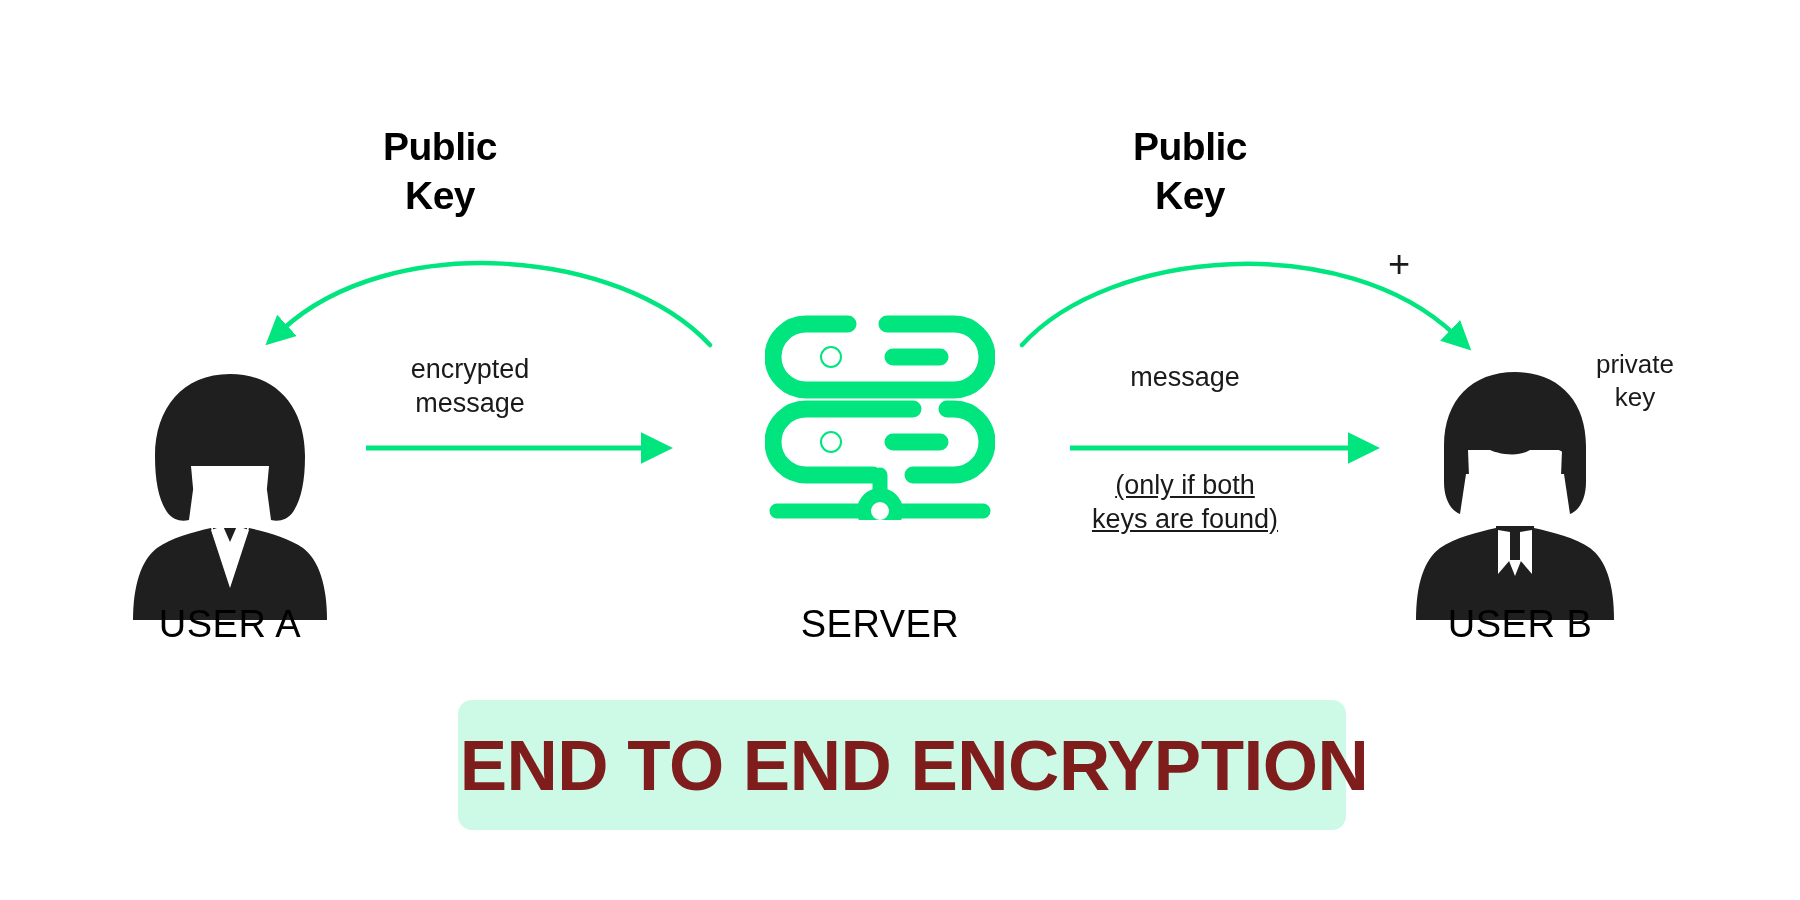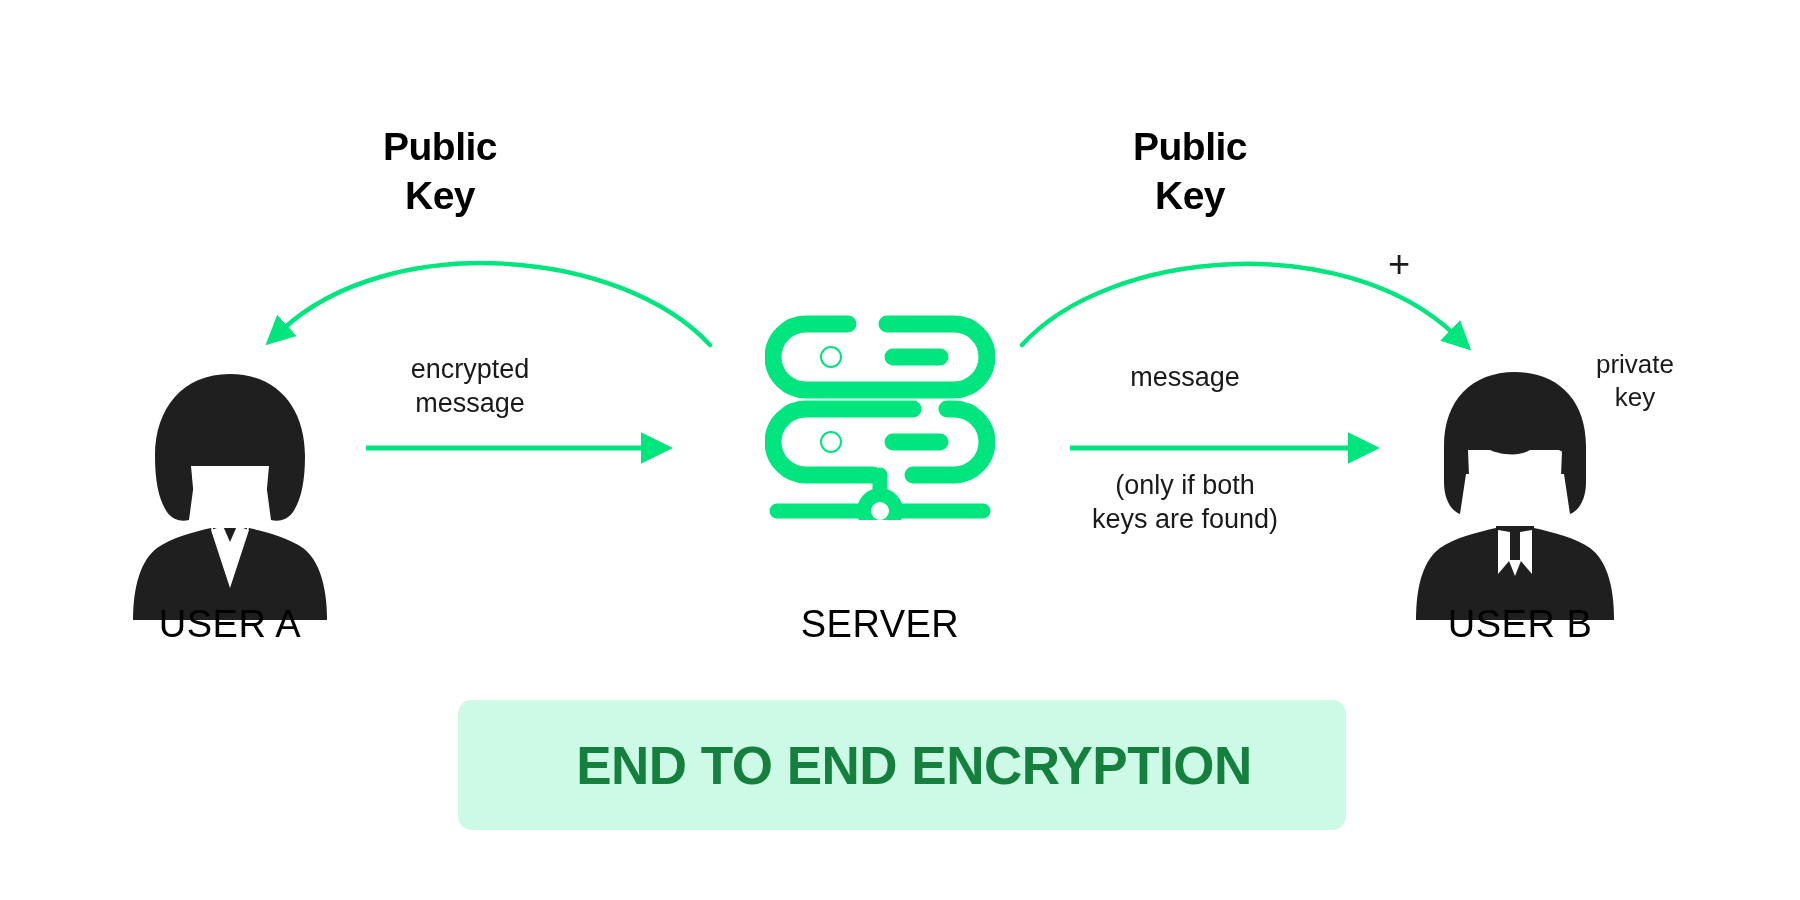--- a/index.html
+++ b/index.html
@@ -39,21 +39,21 @@
   
   .flow-label {
     font-size: 27px;
     line-height: 1.26;
     text-align: center;
     color: #1a1a1a;
     font-weight: 400;
   }
   .enc-msg      { left: 320px;  top: 352px; width: 300px; }
   .msg-dec      { left: 1035px; top: 360px; width: 300px; }
-  .only-if      { left: 1035px; top: 468px; width: 300px; }
+  .only-if      { left: 1035px; top: 468px; width: 300px; text-decoration: underline; }
   .private-key  { left: 1545px; top: 348px; width: 180px; font-size: 26px; }
 
   .plus-sign {
     left: 1388px; top: 245px;
     font-size: 38px;
     line-height: 1;
     color: #1a1a1a;
     font-weight: 400;
   }
 
@@ -90,24 +90,24 @@
     left: 458px;
     top: 700px;
     width: 888px;
     height: 130px;
     border-radius: 14px;
     display: flex;
     align-items: center;
     justify-content: center;
   }
   .banner-text {
-    font-size: 53px;
+    font-size: 71px;
     font-weight: bold;
     letter-spacing: -0.5px;
-    color: #15803d;
+    color: #7f1d1d;
     white-space: nowrap;
     margin-left: 24px;
   }
 </style>
 </head>
 <body>
 
 <div class="stage">
 
   <div class="abs pubkey pubkey-left">

